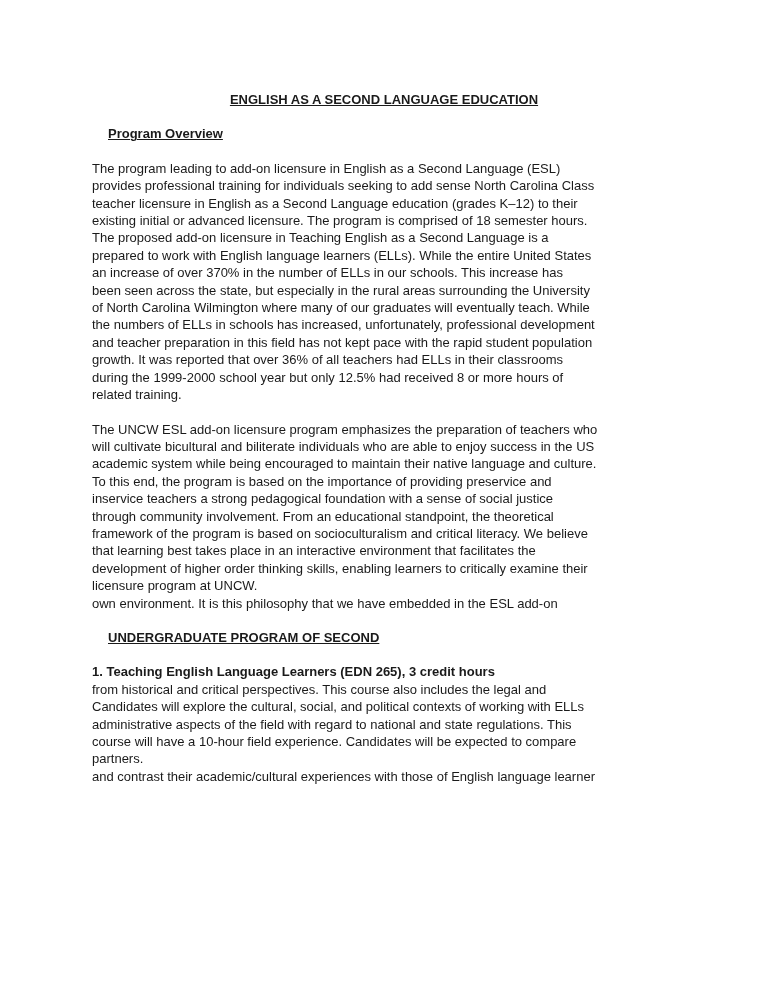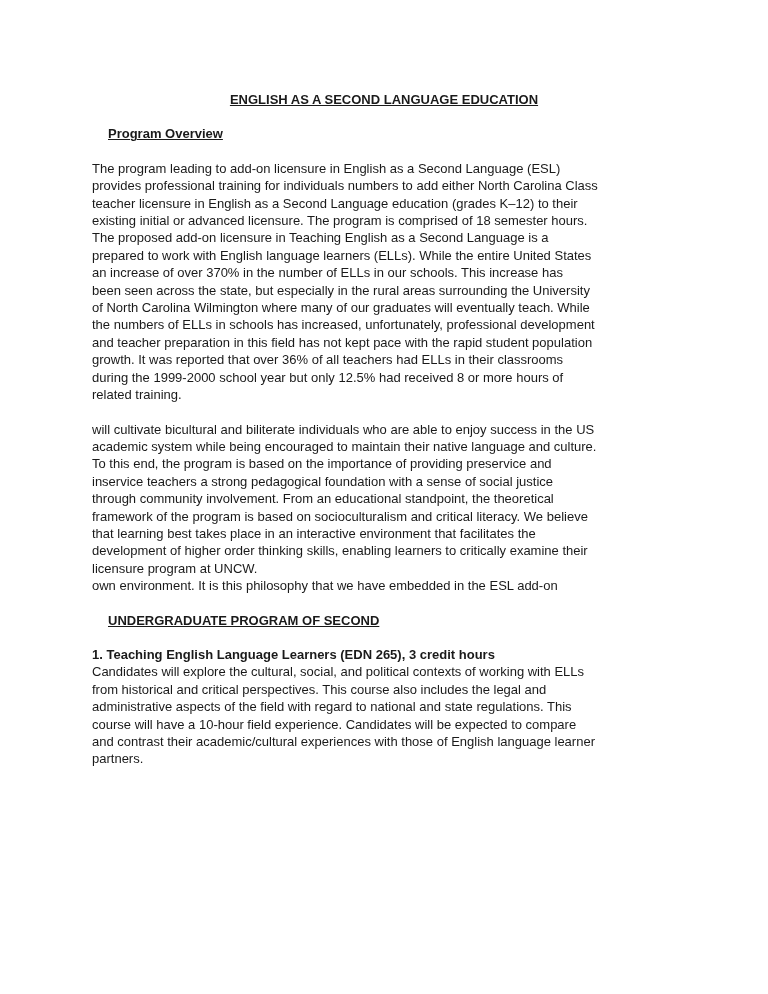--- a/index.html
+++ b/index.html
@@ -18,52 +18,53 @@
 </head>
 <body>
 
 <div class="page">
   <div class="title">ENGLISH AS A SECOND LANGUAGE EDUCATION</div>
 
   <div class="heading">Program Overview</div>
 
   <div class="para">
     <span class="line">The program leading to add-on licensure in English as a Second Language (ESL)</span>
-    <span class="line">provides professional training for individuals numbers to add either North Carolina Class</span>
+    <span class="line">provides professional training for individuals seeking to add sense North Carolina Class</span>
     <span class="line">teacher licensure in English as a Second Language education (grades K–12) to their</span>
     <span class="line">existing initial or advanced licensure. The program is comprised of 18 semester hours.</span>
     <span class="line">The proposed add-on licensure in Teaching English as a Second Language is a</span>
     <span class="line">prepared to work with English language learners (ELLs).  While the entire United States</span>
     <span class="line">an increase of over 370% in the number of ELLs in our schools.  This increase has</span>
     <span class="line">been seen across the state, but especially in the rural areas surrounding the University</span>
     <span class="line">of North Carolina Wilmington where many of our graduates will eventually teach.  While</span>
     <span class="line">the numbers of ELLs in schools has increased, unfortunately, professional development</span>
     <span class="line">and teacher preparation in this field has not kept pace with the rapid student population</span>
     <span class="line">growth.  It was reported that over 36% of all teachers had ELLs in their classrooms</span>
     <span class="line">during the 1999-2000 school year but only 12.5% had received 8 or more hours of</span>
     <span class="line">related training.</span>
   </div>
 
   <div class="para">
+    <span class="line">The UNCW ESL add-on licensure program emphasizes the preparation of teachers who</span>
     <span class="line">will cultivate bicultural and biliterate individuals who are able to enjoy success in the US</span>
     <span class="line">academic system while being encouraged to maintain their native language and culture.</span>
     <span class="line">To this end, the program is based on the importance of providing preservice and</span>
     <span class="line">inservice teachers a strong pedagogical foundation with a sense of social justice</span>
     <span class="line">through community involvement.  From an educational standpoint, the theoretical</span>
     <span class="line">framework of the program is based on socioculturalism and critical literacy.  We believe</span>
     <span class="line">that learning best takes place in an interactive environment that facilitates the</span>
     <span class="line">development of higher order thinking skills, enabling learners to critically examine their</span>
     <span class="line">licensure program at UNCW.</span>
     <span class="line">own environment.  It is this philosophy that we have embedded in the ESL add-on</span>
   </div>
 
   <div class="heading">UNDERGRADUATE PROGRAM OF SECOND</div>
 
   <div class="para">
     <span class="course-title">1.  Teaching English Language Learners (EDN 265), 3 credit hours</span>
+    <span class="line">from historical and critical perspectives.  This course also includes the legal and</span>
     <span class="line">Candidates will explore the cultural, social, and political contexts of working with ELLs</span>
-    <span class="line">from historical and critical perspectives.  This course also includes the legal and</span>
     <span class="line">administrative aspects of the field with regard to national and state regulations.  This</span>
     <span class="line">course will have a 10-hour field experience. Candidates will be expected to compare</span>
+    <span class="line">partners.</span>
     <span class="line">and contrast their academic/cultural experiences with those of English language learner</span>
-    <span class="line">partners.</span>
   </div>
 </div>
 
 </body></html>

